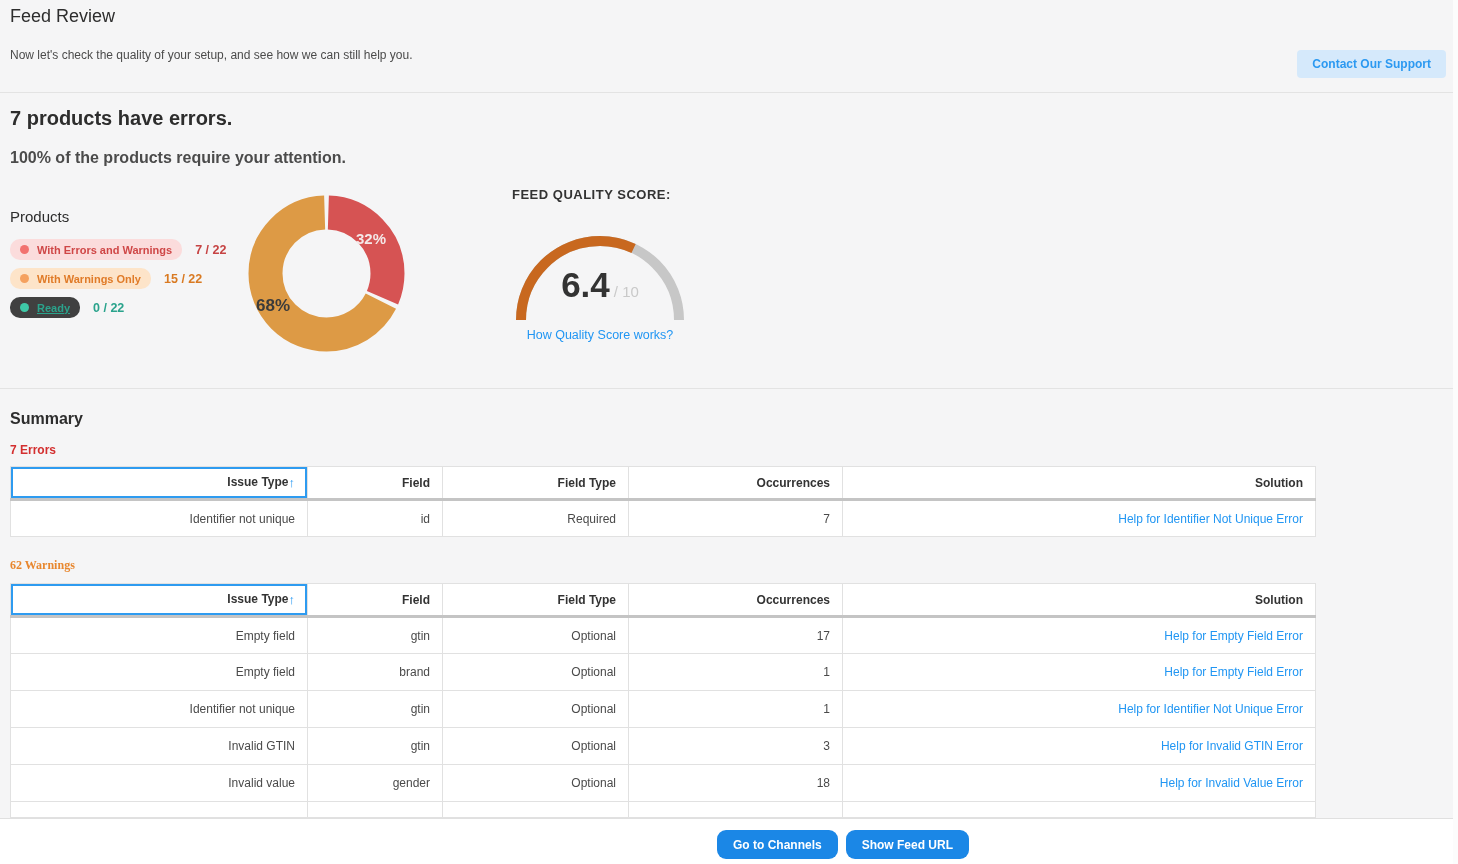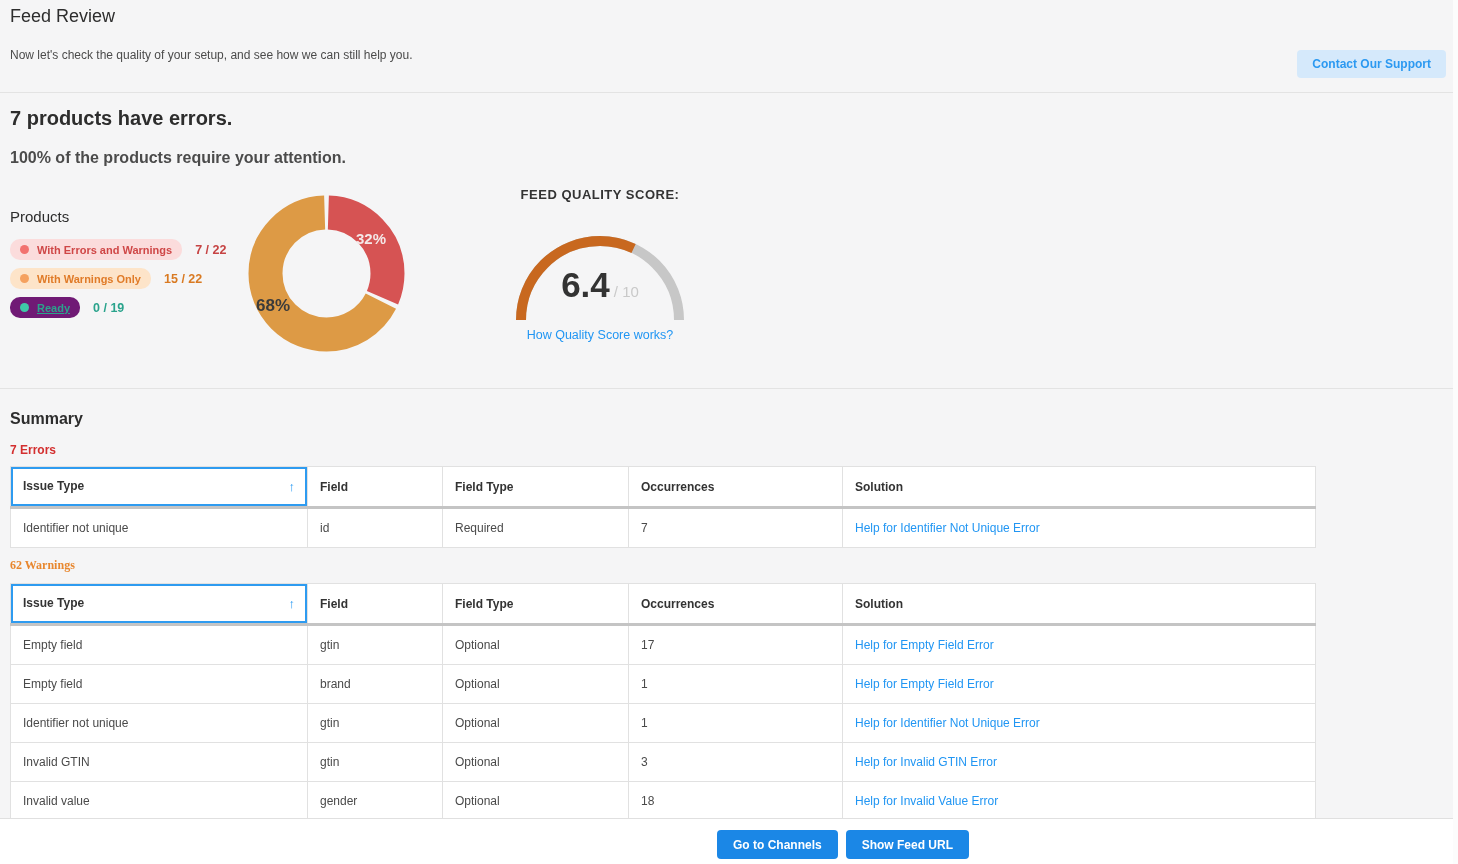--- a/index.html
+++ b/index.html
@@ -24,56 +24,56 @@
   .legend-row { display:flex; align-items:center; gap:13px; height:21px; }
   .legend-pill { display:inline-flex; align-items:center; gap:8px; padding:0 10px; height:21px; border-radius:10px; font-size:11px; font-weight:700; }
   .legend-dot { width:9px; height:9px; border-radius:50%; }
   .legend-count { font-size:12.5px; font-weight:700; }
   .lg-red  .legend-pill { background:#fbdcdc; color:#cf4747;justify-content:center; }
   .lg-red  .legend-dot  { background:#f2726f; }
   .lg-red  .legend-count{ color:#c64444; }
   .lg-org  .legend-pill { background:#fde4c9; color:#e07b28; }
   .lg-org  .legend-dot  { background:#f5a15f; }
   .lg-org  .legend-count{ color:#d97a22; }
-  .lg-teal .legend-pill { background:#701a75; color:#2aa38c;text-decoration:underline; }
+  .lg-teal .legend-pill { background:#404040; color:#2aa38c;text-decoration:underline; }
   .lg-teal .legend-dot  { background:#3ec9a7; }
   .lg-teal .legend-count{ color:#2aa38c; }
 
   .donut-wrap { position:absolute; left:246px; top:193px; width:161px; height:161px; }
   .donut-label { position:absolute; font-weight:700; }
   .donut-label-red { left:110px; top:37px; font-size:15px; color:#f4e8e8; }
   .donut-label-org { left:10px; top:103px; font-size:17px; color:#3b3b3b; }
 
-  .quality-title { position:absolute; left:512px; top:187px; width:176px; text-align:center; font-size:13px; font-weight:700; letter-spacing:.5px; color:#333; white-space:nowrap; }
+  .quality-title { position:absolute; left:512px; top:187px; width:176px; font-size:13px; font-weight:700; letter-spacing:.5px; color:#333; white-space:nowrap; }
   .gauge-wrap { position:absolute; left:512px; top:229px; width:176px; height:92px; }
   .score-row { position:absolute; left:512px; top:265px; width:176px; text-align:center; }
   .score-value { font-size:35px; font-weight:700; color:#333; }
   .score-max { font-size:15px; font-weight:400; color:#c9c9c9; margin-left:4px; }
   .quality-link { position:absolute; left:482px; top:328px; width:236px; text-align:center; font-size:12.5px; color:#2196f3; cursor:pointer; text-decoration:none; }
 
   
   .summary-heading { position:absolute; left:10px; top:410px; font-size:16px; font-weight:700; color:#2d2d2d; }
   .errors-label { position:absolute; left:10px; top:443px; font-size:12px; font-weight:700; color:#d32f2f; }
   .warnings-label { position:absolute; left:10px; top:558px; font-size:12px; font-weight:700; color:#e8872e;font-family:Liberation Serif, serif; }
 
   table.issues { position:absolute; left:10px; width:1306px; border-collapse:collapse; table-layout:fixed; background:#fff; border:1px solid #cfcfcf; }
   table.errors-table { top:466px; }
   table.warnings-table { top:583px; }
-  .issues th, .issues td { border:1px solid #e1e1e1; text-align:left; padding:12px 12px; font-size:12px; overflow:hidden; white-space:nowrap; }
+  .issues th, .issues td { border:1px solid #e1e1e1; text-align:right; padding:4px 12px; font-size:12px; overflow:hidden; white-space:nowrap; }
   .issues thead th { height:33px; color:#333; font-weight:700; border-bottom:3px solid #c4c4c4; }
   .issues tbody td { height:37px; color:#4a4a4a; background:#fff; }
   .issues th.sort-active { box-shadow:inset 0 0 0 2px #2e9bf0; }
   .sort-arrow { float:right; color:#2196f3; font-weight:400; font-size:13px; }
   .issues a { color:#2196f3; text-decoration:none; cursor:pointer; }
   .issues tr.partial-row td { height:16px; }
 
   
   .footer { position:absolute; left:0; bottom:0; width:1458px; height:46px; background:#fff; border-top:1px solid #e0e0e0; z-index:5; }
   .footer-buttons { position:absolute; left:717px; top:11px; display:flex; gap:8px; }
-  .btn-primary { height:29px; padding:0 16px; background:#1b87e6; color:#fff; font-family:"Liberation Sans",sans-serif; font-size:12px; font-weight:700; border:none; border-radius:4px; cursor:pointer; white-space:nowrap; }
+  .btn-primary { height:29px; padding:0 16px; background:#1b87e6; color:#fff; font-family:"Liberation Sans",sans-serif; font-size:12px; font-weight:700; border:none; border-radius:9px; cursor:pointer; white-space:nowrap; }
 
   .scroll-strip { position:absolute; right:0; top:0; width:5px; height:864px; background:#fcfcfc; z-index:6; }
 </style>
 </head>
 <body>
 
 <div class="page">
 
   <div class="page-title">Feed Review</div>
   <div class="page-subtitle">Now let's check the quality of your setup, and see how we can still help you.</div>
@@ -97,21 +97,21 @@
         <span class="legend-dot"></span>
         <span>With Warnings Only</span>
       </span>
       <span class="legend-count">15 / 22</span>
     </div>
     <div class="legend-row lg-teal">
       <span class="legend-pill">
         <span class="legend-dot"></span>
         <span>Ready</span>
       </span>
-      <span class="legend-count">0 / 19</span>
+      <span class="legend-count">0 / 22</span>
     </div>
   </div>
 
   <div class="donut-wrap">
     <svg width="161" height="161" viewBox="0 0 161 161">
       <circle cx="80.5" cy="80.5" r="61" fill="none" stroke="#dd9a45" stroke-width="34" pathLength="100" stroke-dasharray="67 33" stroke-dashoffset="67.5" transform="rotate(-90 80.5 80.5)"></circle>
       <circle cx="80.5" cy="80.5" r="61" fill="none" stroke="#d65353" stroke-width="34" pathLength="100" stroke-dasharray="31 69" stroke-dashoffset="99.5" transform="rotate(-90 80.5 80.5)"></circle>
     </svg>
     <div class="donut-label donut-label-red">32%</div>
     <div class="donut-label donut-label-org">68%</div>

